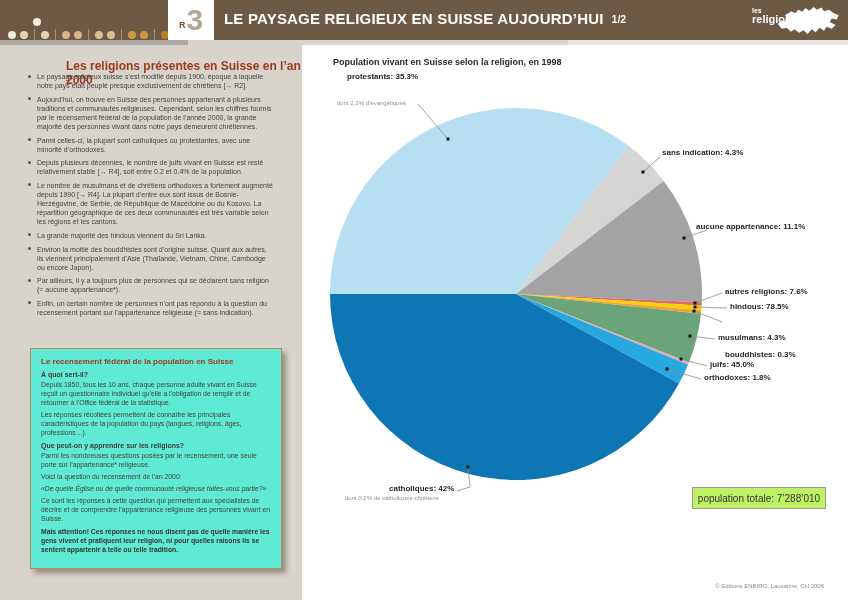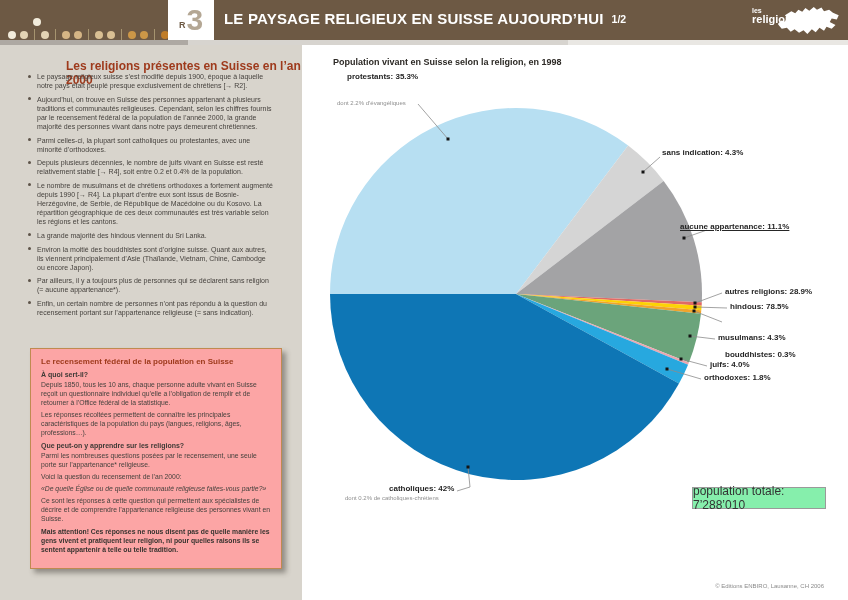--- a/index.html
+++ b/index.html
@@ -28,35 +28,35 @@
   .logo-map{position:absolute;left:26px;top:1px;width:64px;height:33px;}
 
   
   .left-panel{position:absolute;left:0;top:45px;width:302px;height:555px;background:#d8d4cc;}
   .section-title{position:absolute;left:37px;top:59px;width:260px;font-size:12px;font-weight:bold;color:#9e3a1c;margin-left:29px;}
   .bullets{position:absolute;left:37px;top:72px;width:238px;}
   .bullet{position:relative;font-size:7px;line-height:1.3;color:#46423e;margin-bottom:4.5px;}
   .bullet .marker{position:absolute;left:-9px;top:2.5px;width:3px;height:3px;border-radius:50%;background:#5d5348;}
 
   
-  .info-box{position:absolute;left:30px;top:348px;width:252px;height:221px;background:#fca5a5;
+  .info-box{position:absolute;left:30px;top:348px;width:252px;height:221px;background:#5eead4;
     border:1px solid #bf8a50;box-shadow:4px 4px 5px rgba(60,55,48,.45);box-sizing:border-box;padding:8px 10px;}
   .ib-title{font-size:8px;font-weight:bold;color:#9e3a1c;margin-bottom:5px;}
   .ib-subhead{font-size:7px;font-weight:bold;color:#3e3a36;margin:4px 0 2px;}
   .ib-body{font-size:6.8px;line-height:1.34;color:#46423e;margin-bottom:3px;}
   .ib-quote{font-size:6.8px;line-height:1.34;color:#46423e;font-style:italic;margin-bottom:3px;}
   .ib-bold{font-size:6.8px;line-height:1.34;color:#36332f;font-weight:bold;margin-top:4px;}
 
   
   .chart-title{position:absolute;left:333px;top:57px;font-size:9px;font-weight:bold;color:#2d2a26;}
   #pie-svg{position:absolute;left:0;top:0;width:848px;height:600px;pointer-events:none;}
   .pie-label{position:absolute;font-size:8px;font-weight:bold;color:#262626;white-space:nowrap;}
   .pie-sublabel{position:absolute;font-size:6px;color:#8f8f8f;white-space:nowrap;}
   .pop-box{position:absolute;left:692px;top:487px;width:132px;height:20px;border:1px solid #9a9a9a;
-    background:#86efac;display:flex;align-items:center;justify-content:center;font-size:12px;color:#333;}
+    background:#bef264;display:flex;align-items:center;justify-content:center;font-size:10px;color:#333;}
   .footer{position:absolute;left:600px;top:583px;width:224px;text-align:right;font-size:6px;color:#8a8a8a;}
 </style>
 </head>
 <body>
 
 <div class="page">
 
   <div class="header">
     <div class="deco-dots" id="deco-dots">
         <div class="deco-dot" style="background: rgb(242, 236, 220);"></div>
@@ -163,26 +163,26 @@
         <rect x="688.5" y="334.5" width="3" height="3"></rect>
         <rect x="679.5" y="357.5" width="3" height="3"></rect>
         <rect x="665.5" y="367.5" width="3" height="3"></rect>
         <rect x="466.5" y="465.5" width="3" height="3"></rect>
       </g>
   </svg>
   <div id="pie-labels">
       <div class="pie-label" style="left: 347px; top: 72px;">protestants: 35.3%</div>
       <div class="pie-sublabel" style="left: 337px; top: 100px;">dont 2.2% d’évangéliques</div>
       <div class="pie-label" style="left: 662px; top: 148px;">sans indication: 4.3%</div>
-      <div class="pie-label" style="left: 680px; top: 222px; text-decoration: underline;">aucune appartenance: 11.1%</div>
-      <div class="pie-label" style="left: 725px; top: 287px;">autres religions: 28.9%</div>
+      <div class="pie-label" style="left: 696px; top: 222px;">aucune appartenance: 11.1%</div>
+      <div class="pie-label" style="left: 725px; top: 287px;">autres religions: 7.6%</div>
       <div class="pie-label" style="left: 730px; top: 302px;">hindous: 78.5%</div>
       <div class="pie-label" style="left: 725px; top: 316px; margin-top: 34px;">bouddhistes: 0.3%</div>
       <div class="pie-label" style="left: 718px; top: 333px;">musulmans: 4.3%</div>
-      <div class="pie-label" style="left: 710px; top: 360px;">juifs: 4.0%</div>
+      <div class="pie-label" style="left: 710px; top: 360px;">juifs: 45.0%</div>
       <div class="pie-label" style="left: 704px; top: 373px; text-align: right;">orthodoxes: 1.8%</div>
       <div class="pie-label" style="left: 389px; top: 484px;">catholiques: 42%</div>
       <div class="pie-sublabel" style="left: 345px; top: 495px;">dont 0.2% de catholiques-chrétiens</div>
     </div>
 
   <div class="pop-box">population totale: 7’288’010</div>
 
   <div class="footer">© Editions ENBIRO, Lausanne, CH 2006</div>
 </div>
 

